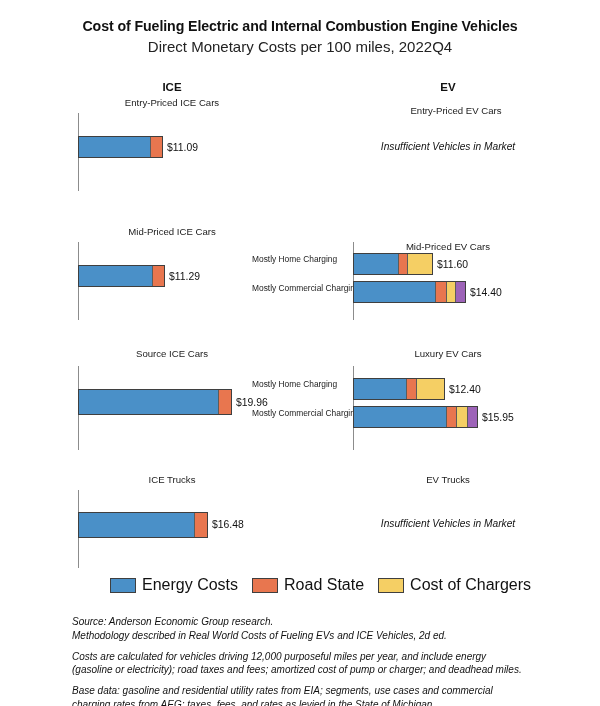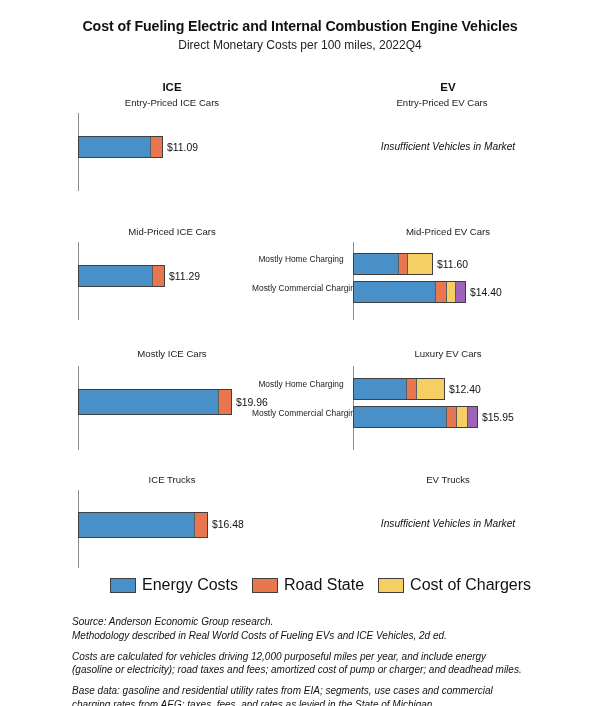--- a/index.html
+++ b/index.html
@@ -17,21 +17,21 @@
 
   .title {
     position: absolute; left: 0; top: 18px; width: 600px;
     text-align: center;
     font-size: 14.2px; font-weight: bold; letter-spacing: -0.1px;
     color: #111;
   }
   .subtitle {
     position: absolute; left: 0; top: 38px; width: 600px;
     text-align: center;
-    font-size: 12px; color: #222;
+    font-size: 15px; color: #222;
   }
 
   
   .col-head {
     position: absolute; font-size: 11.5px; font-weight: bold;
     text-align: center; color: #111;
   }
   .col-head.ice { left: 92px; top: 81px; width: 160px; }
   .col-head.ev  { left: 368px; top: 81px; width: 160px; }
 
@@ -51,21 +51,21 @@
   }
   .bar.tall { height: 26px; }
   .seg { height: 100%; }
   .seg + .seg { border-left: 0.8px solid #5c5c5c; }
   .bar-value {
     position: absolute; font-size: 10.4px; color: #111;
     white-space: nowrap; line-height: 1;
   }
   .row-label {
     position: absolute; font-size: 8.4px; color: #222;
-    text-align: center; line-height: 1.22; white-space: nowrap;
+    text-align: left; line-height: 1.22; white-space: nowrap;
   }
   .none-note {
     position: absolute; font-size: 10.2px; font-style: italic;
     color: #111; text-align: center; white-space: nowrap;
   }
 
   
   .legend {
     position: absolute; left: 110px; top: 576px;
     display: flex; align-items: center; gap: 0px;
@@ -101,36 +101,36 @@
     <div class="panel-title" style="left:70px; width:204px;">Entry-Priced ICE Cars</div>
     <div class="axis" style="left:78px; top:16px; height:78px;"></div>
     <div class="bar" style="left:78px; top:39px; width:85px;">
       <div class="seg" style="width:73.7px; background:#4a90c8;"></div>
       <div class="seg" style="width:11.3px; background:#e8764f;"></div>
     </div>
     <div class="bar-value" style="left:167px; top:46px;">$11.09</div>
   </div>
 
   <div class="panel" style="left:300px; top:97px; width:300px; height:100px;">
-    <div class="panel-title" style="left:40px; width:204px;">Entry-Priced EV Cars</div>
+    <div class="panel-title" style="left:54px; width:204px;margin-top:8px;">Entry-Priced EV Cars</div>
     <div class="none-note" style="left:26px; top:44px; width:244px;">Insufficient Vehicles in Market</div>
   </div>
 
   <div class="panel" style="left:0; top:226px; width:300px; height:100px;">
     <div class="panel-title" style="left:70px; width:204px;">Mid-Priced ICE Cars</div>
     <div class="axis" style="left:78px; top:16px; height:78px;"></div>
     <div class="bar" style="left:78px; top:39px; width:87px;">
       <div class="seg" style="width:75.6px; background:#4a90c8;"></div>
       <div class="seg" style="width:11.4px; background:#e8764f;"></div>
     </div>
     <div class="bar-value" style="left:169px; top:46px;">$11.29</div>
   </div>
 
   <div class="panel" style="left:300px; top:226px; width:300px; height:100px;">
-    <div class="panel-title" style="left:46px; width:204px;">Mid-Priced EV Cars</div>
+    <div class="panel-title" style="left:46px; width:204px;margin-top:15px;">Mid-Priced EV Cars</div>
     <div class="axis" style="left:53px; top:16px; height:78px;"></div>
 
     <div class="row-label" style="left:-48px; top:28px; width:98px;">
       <span class="ln">Mostly Home</span>
       <span class="ln">Charging</span>
     </div>
     <div class="bar" style="left:53px; top:27px; width:80px;">
       <div class="seg" style="width:46.5px; background:#4a90c8;"></div>
       <div class="seg" style="width:8.6px; background:#e8764f;"></div>
       <div class="seg" style="width:24.9px; background:#f5cf64;"></div>
@@ -144,21 +144,21 @@
     <div class="bar" style="left:53px; top:55px; width:113px;">
       <div class="seg" style="width:85.2px; background:#4a90c8;"></div>
       <div class="seg" style="width:9.8px; background:#e8764f;"></div>
       <div class="seg" style="width:8.1px; background:#f5cf64;"></div>
       <div class="seg" style="width:9.9px; background:#9d63b8;"></div>
     </div>
     <div class="bar-value" style="left:170px; top:62px;">$14.40</div>
   </div>
 
   <div class="panel" style="left:0; top:348px; width:300px; height:108px;">
-    <div class="panel-title" style="left:70px; width:204px;">Mostly ICE Cars</div>
+    <div class="panel-title" style="left:70px; width:204px;">Source ICE Cars</div>
     <div class="axis" style="left:78px; top:18px; height:84px;"></div>
     <div class="bar tall" style="left:78px; top:41px; width:154px;">
       <div class="seg" style="width:142px; background:#4a90c8;"></div>
       <div class="seg" style="width:12px; background:#e8764f;"></div>
     </div>
     <div class="bar-value" style="left:236px; top:50px;">$19.96</div>
   </div>
 
   <div class="panel" style="left:300px; top:348px; width:300px; height:108px;">
     <div class="panel-title" style="left:46px; width:204px;">Luxury EV Cars</div>

